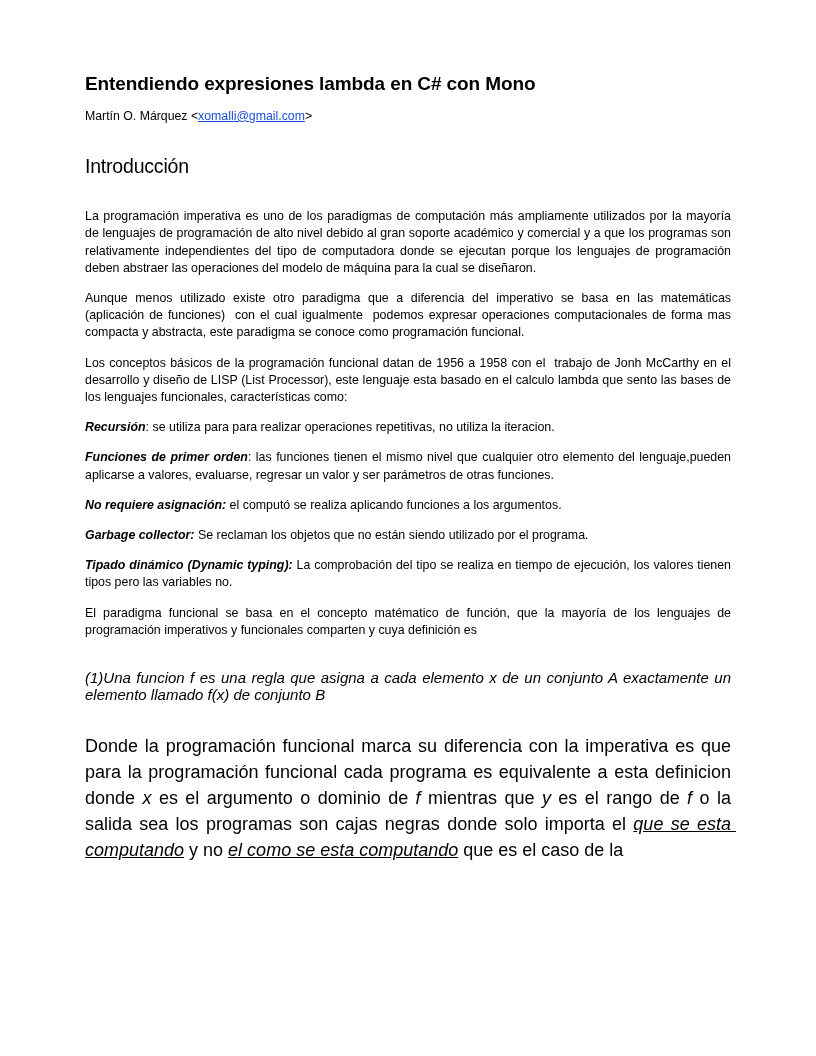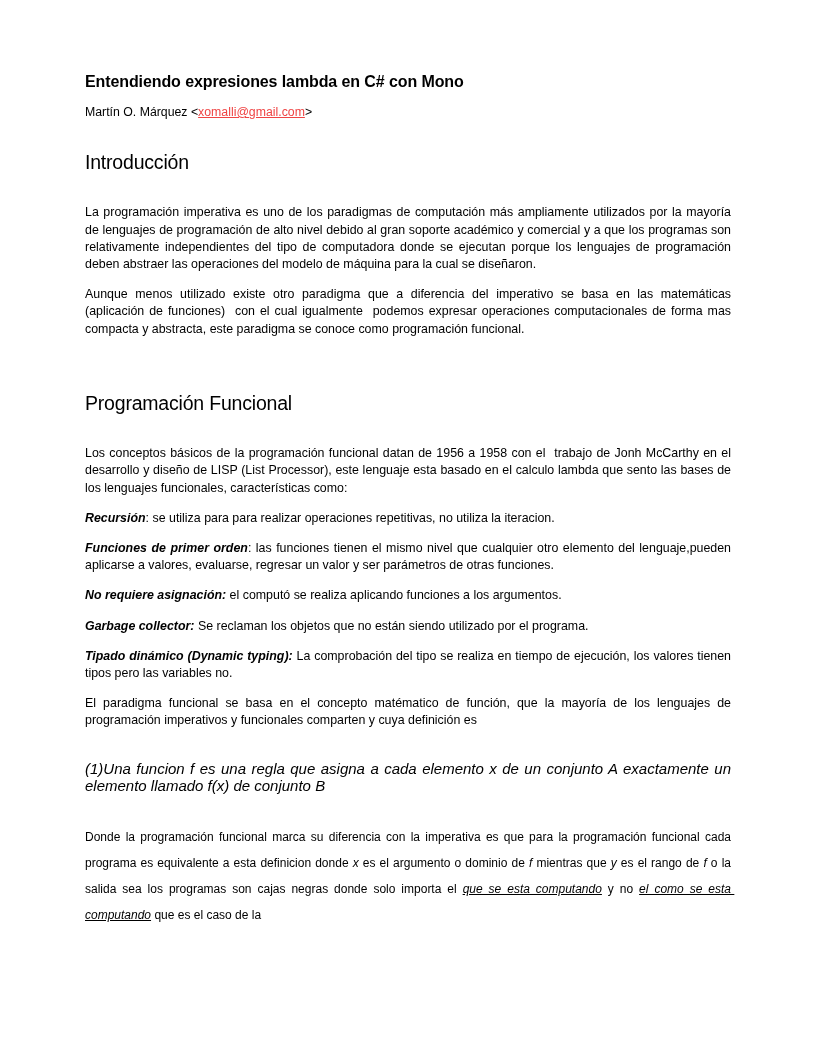--- a/index.html
+++ b/index.html
@@ -22,35 +22,35 @@
     background: #ffffff;
     box-sizing: border-box;
     padding: 72px 85px 0 85px;
   }
   .content {
     width: 646px;
   }
 
   
   .doc-title {
-    font-size: 16px;
+    font-size: 19px;
     font-weight: bold;
     line-height: 1.25;
     margin: 0 0 13px 0;
     letter-spacing: -0.1px;
   }
 
   
   .author-line {
     font-size: 12.3px;
     line-height: 1.3;
     margin: 0 0 30px 0;
   }
   .email-link {
-    color: #ef4444;
+    color: #1d4ed8;
     text-decoration: underline;
   }
 
   
   .h1 {
     font-size: 19.5px;
     font-weight: normal;
     line-height: 1.2;
     margin: 0 0 30px 0;
     letter-spacing: -0.2px;
@@ -87,21 +87,21 @@
     font-size: 15px;
     line-height: 17.2px;
     font-style: italic;
     text-align: justify;
     margin: 30px 0 30px 0;
     white-space: pre-wrap;
   }
 
   
   p.loose {
-    font-size: 12px;
+    font-size: 18px;
     line-height: 26px;
     text-align: justify;
     margin: 16px 0 0 0;
     white-space: pre-wrap;
   }
   .var { font-style: italic; }
   .uline-i {
     font-style: italic;
     text-decoration: underline;
   }
@@ -117,21 +117,20 @@
     <div class="author-line"><span>Martín O. Márquez &lt;</span><a class="email-link" href="#">xomalli@gmail.com</a><span>&gt;</span></div>
 
     <h2 class="h1">Introducción</h2>
 
     <p class="body">La programación imperativa es uno de los paradigmas de computación más ampliamente utilizados por la mayoría de lenguajes de programación de alto nivel debido al gran soporte académico y comercial y a que los programas son relativamente independientes del tipo de computadora donde se ejecutan porque los lenguajes de programación deben abstraer las operaciones del modelo de máquina para la cual se diseñaron.</p>
 
 
     <p class="body">Aunque menos utilizado existe otro paradigma que a diferencia del imperativo se basa en las matemáticas (aplicación de funciones)  con el cual igualmente  podemos expresar operaciones computacionales de forma mas compacta y abstracta, este paradigma se conoce como programación funcional.</p>
 
 
-    <h2 class="h1 second">Programación Funcional</h2>
 
     <p class="body">Los conceptos básicos de la programación funcional datan de 1956 a 1958 con el  trabajo de Jonh McCarthy en el desarrollo y diseño de LISP (List Processor), este lenguaje esta basado en el calculo lambda que sento las bases de los lenguajes funcionales, características como:</p>
 
     <p class="term"><span class="lead">Recursión</span><span>: se utiliza para para realizar operaciones repetitivas, no utiliza la iteracion.</span></p>
 
     <p class="term"><span class="lead">Funciones de primer orden</span><span>: las funciones tienen el mismo nivel que cualquier otro elemento del lenguaje,pueden aplicarse a valores, evaluarse, regresar un valor y ser parámetros de otras funciones.</span></p>
 
     <p class="term"><span class="lead">No requiere asignación:</span><span> el computó se realiza aplicando funciones a los argumentos.</span></p>
 
     <p class="term"><span class="lead">Garbage collector:</span><span> Se reclaman los objetos que no están siendo utilizado por el programa.</span></p>

